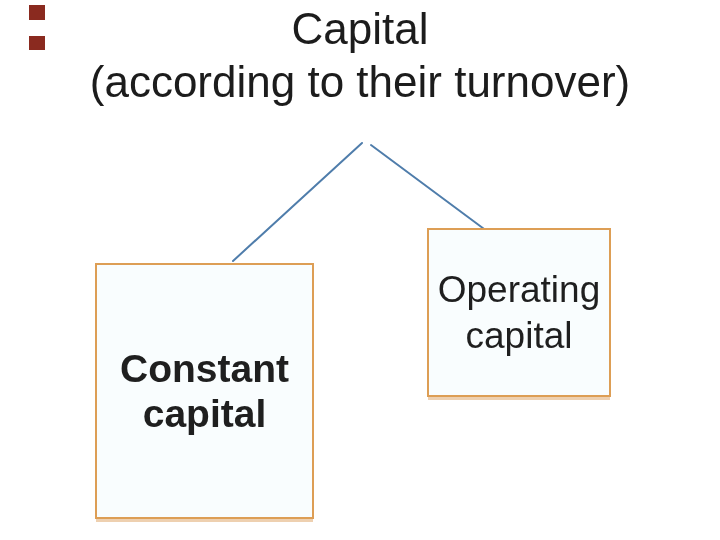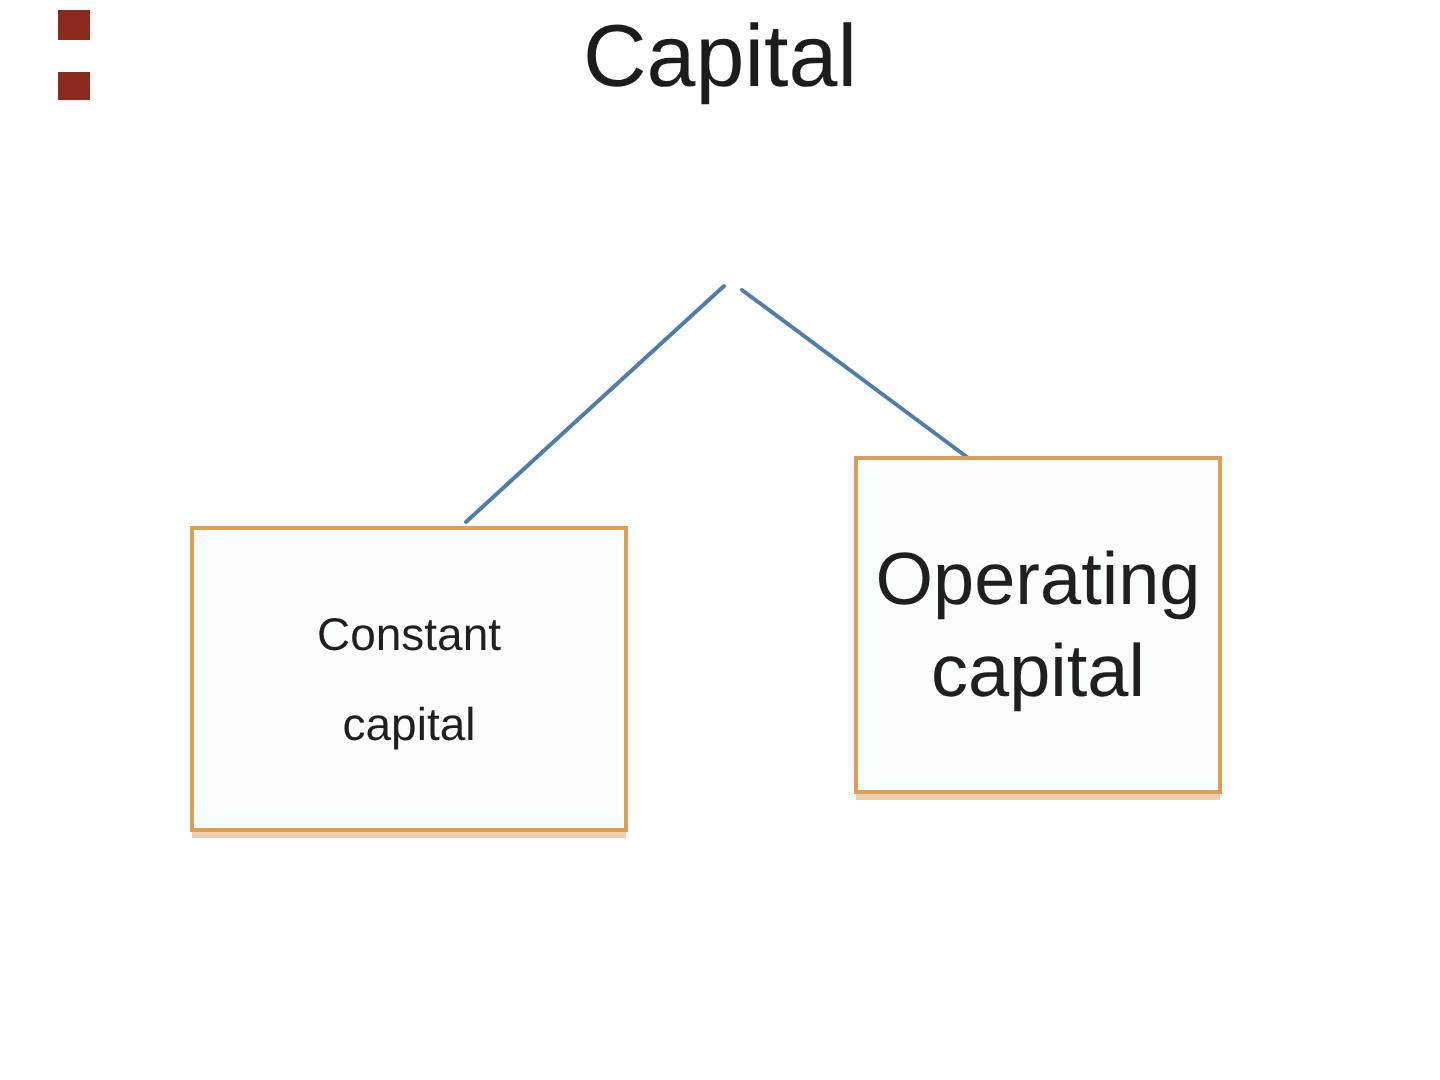--- a/index.html
+++ b/index.html
@@ -67,43 +67,45 @@
     display: flex;
     flex-direction: column;
     justify-content: center;
     text-align: center;
     box-shadow: 0 4px 0 -1px rgba(217, 150, 80, 0.45);
   }
   .node-left {
     left: 95px;
     top: 263px;
     width: 219px;
-    height: 153px;
-    font-size: 23px;
+    height: 256px;
+    font-size: 39px;
     line-height: 45px;
+    font-weight: bold;
   }
   .node-right {
     left: 427px;
     top: 228px;
     width: 184px;
     height: 169px;
     font-size: 37px;
     line-height: 46px;
   }
 </style>
 </head>
 <body>
 
 <div class="slide">
 
   <div class="marker marker-1"></div>
   <div class="marker marker-2"></div>
 
   <h1 class="title">
     <span>Capital</span>
+    <span>(according to their turnover)</span>
   </h1>
 
   <svg class="connectors" width="720" height="540" viewBox="0 0 720 540" aria-hidden="true">
     <line class="branch" x1="362" y1="143" x2="233" y2="261"></line>
     <line class="branch" x1="371" y1="145" x2="507" y2="246"></line>
   </svg>
 
   <div class="node node-left">
     <div>Constant</div>
     <div>capital</div>

